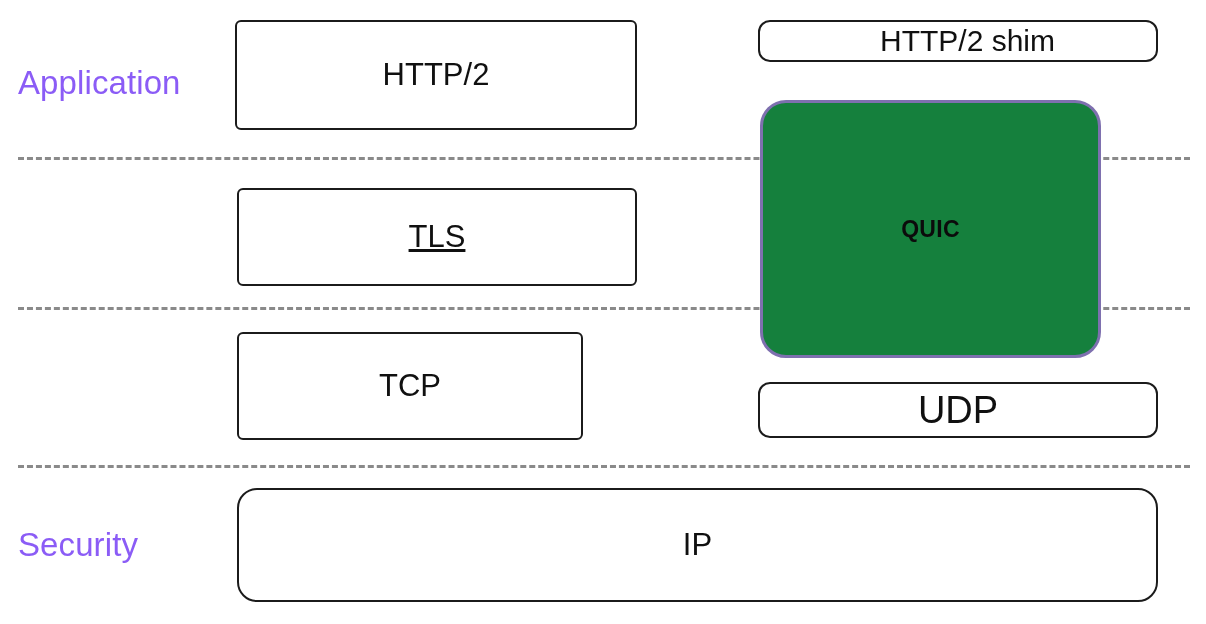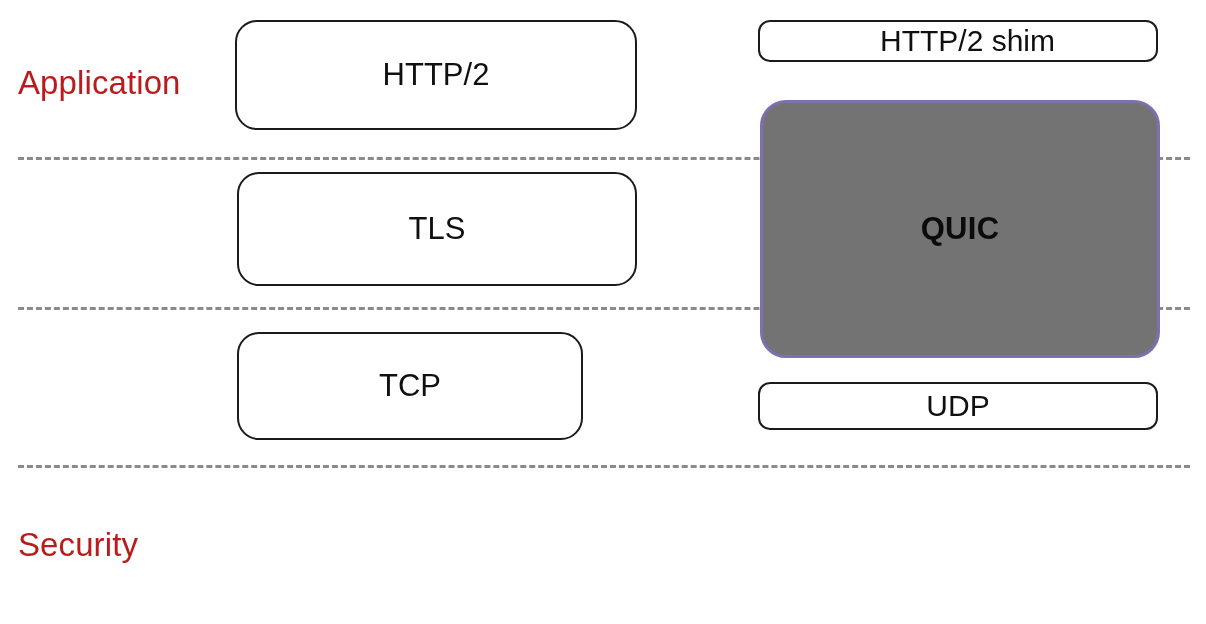--- a/index.html
+++ b/index.html
@@ -28,70 +28,70 @@
   }
   #divider-app-security  { top: 157px; }
   #divider-security-tr   { top: 307px; }
   #divider-tr-network    { top: 465px; }
 
   
   .layer-label {
     position: absolute;
     left: 18px;
     font-size: 33px;
-    color: #b91c1c;
+    color: #8b5cf6;
     letter-spacing: 0.1px;
     white-space: nowrap;
     line-height: 1;
   }
   #label-application { top: 66px; }
   #label-security    { top: 219px; }
   #label-transport   { top: 373px; }
   #label-network     { top: 528px; }
 
   
   .proto-box {
     position: absolute;
     box-sizing: border-box;
     display: flex;
     align-items: center;
     justify-content: center;
     background: #ffffff;
     border: 2.5px solid #1b1b1b;
-    border-radius: 22px;
+    border-radius: 6px;
     font-size: 31px;
     color: #101010;
     white-space: nowrap;
   }
 
   
   #box-http2 { left: 235px; top: 20px;  width: 402px; height: 110px; }
-  #box-tls   { left: 237px; top: 172px; width: 400px; height: 114px; }
+  #box-tls   { left: 237px; top: 188px; width: 400px; height: 98px; text-decoration: underline; }
   #box-tcp   { left: 237px; top: 332px; width: 346px; height: 108px; }
   #box-ip    { left: 237px; top: 488px; width: 921px; height: 114px; border-radius: 20px; }
 
   
   #box-http2-shim { left: 758px; top: 20px;  width: 400px; height: 42px; border-radius: 12px; font-size: 30px; padding-left: 19px; }
-  #box-udp        { left: 758px; top: 382px; width: 400px; height: 48px; border-radius: 12px; font-size: 30px; }
+  #box-udp        { left: 758px; top: 382px; width: 400px; height: 56px; border-radius: 12px; font-size: 38px; }
 
   
   #box-quic {
     position: absolute;
     box-sizing: border-box;
     left: 760px;
     top: 100px;
-    width: 400px;
+    width: 341px;
     height: 258px;
     display: flex;
     align-items: center;
     justify-content: center;
-    background: #737373;
+    background: #15803d;
     border: 3px solid #7e70af;
     border-radius: 26px;
-    font-size: 31px;
+    font-size: 23px;
     font-weight: bold;
     color: #0b0b0b;
     letter-spacing: 0.3px;
     white-space: nowrap;
     z-index: 3;
   }
 </style>
 </head>
 <body>
 
@@ -105,14 +105,15 @@
   <div class="layer-label" id="label-network">Security</div>
 
   <div class="proto-box" id="box-http2">HTTP/2</div>
   <div class="proto-box" id="box-tls">TLS</div>
   <div class="proto-box" id="box-tcp">TCP</div>
 
   <div class="proto-box" id="box-http2-shim">HTTP/2 shim</div>
   <div id="box-quic">QUIC</div>
   <div class="proto-box" id="box-udp">UDP</div>
 
+  <div class="proto-box" id="box-ip">IP</div>
 
 </div>
 
 </body></html>

